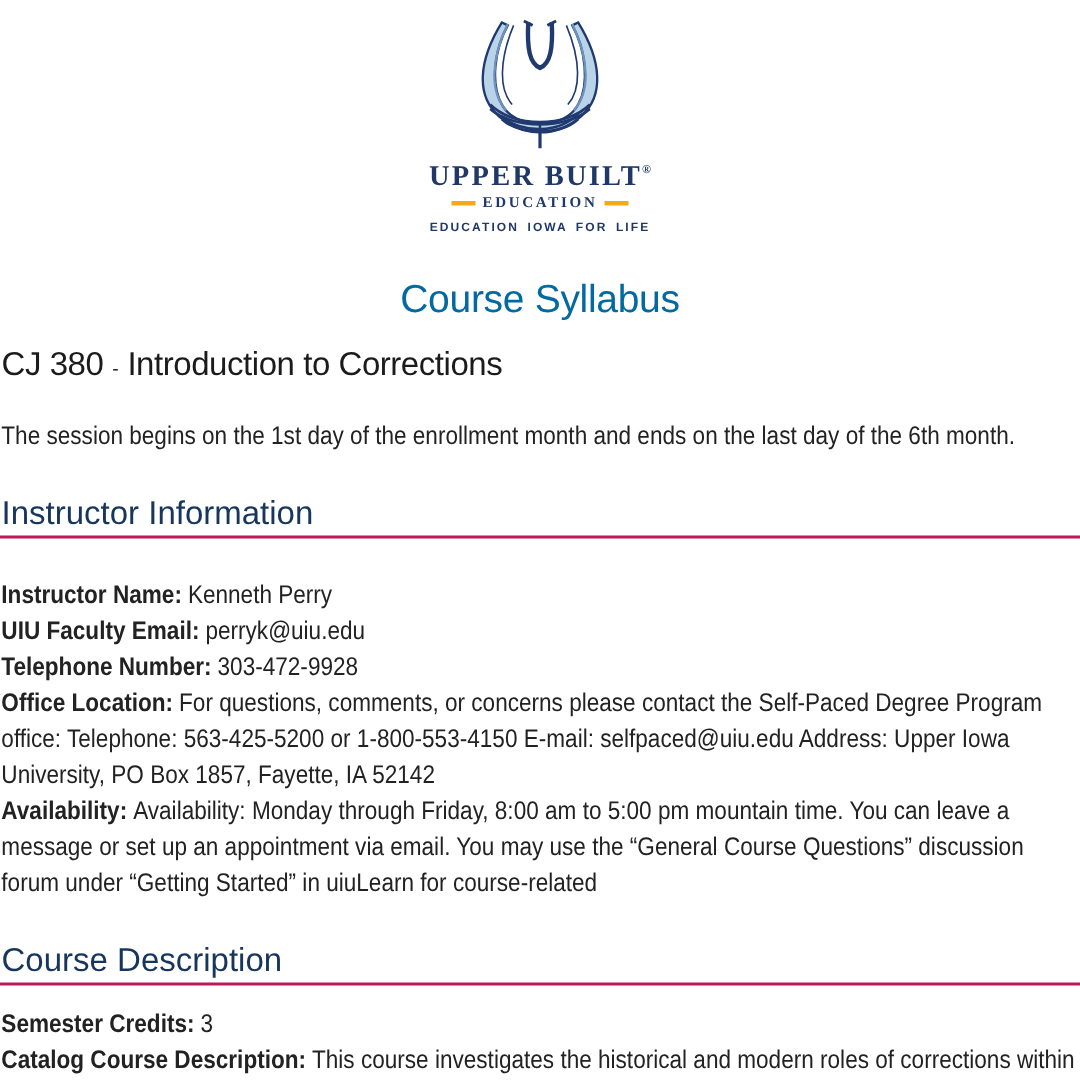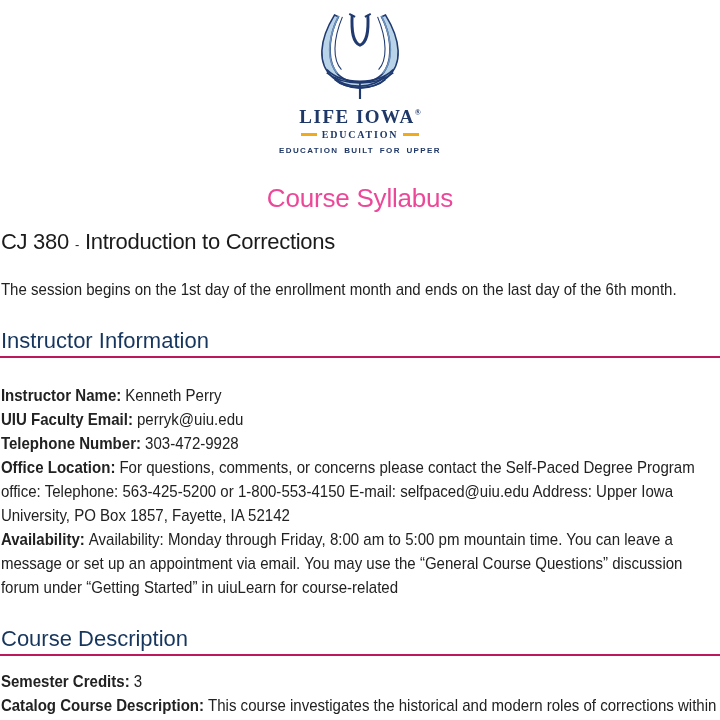--- a/index.html
+++ b/index.html
@@ -23,21 +23,21 @@
     font-size: 10px; letter-spacing: 1.8px; color: #1f3868;
   }
   .tagline {
     margin-top: 6px; line-height: 10px;
     font-weight: 700; font-size: 8px; letter-spacing: 1.4px; word-spacing: 2px; color: #1f3868;
   }
 
   
   h1.page-title {
     margin: 28px 0 0; text-align: center;
-    font-size: 26px; font-weight: 400; color: #ec4899; line-height: 28px; letter-spacing: -0.2px;
+    font-size: 26px; font-weight: 400; color: #0369a1; line-height: 28px; letter-spacing: -0.2px;
   }
   h2.course-heading {
     margin: 17px 0 0; font-size: 22px; font-weight: 400; color: #1b1b1b;
     line-height: 25px; letter-spacing: -0.3px; padding-left: 1px;
   }
   h2.course-heading .sep { font-size: 13px; margin: 0 6px; }
   h3.section-heading {
     margin: 26px 0 0; font-size: 22px; font-weight: 400; color: #17365d;
     line-height: 25px; padding-bottom: 3px; padding-left: 1px;
     border-bottom: 2px solid #be185d;
@@ -71,27 +71,27 @@
       <path d="M 51,1 L 57,4 M 73,1 L 67,4" stroke="#203a70" stroke-width="2"></path>
 
       <g fill="none" stroke="#203a70" stroke-width="1.8">
         <path d="M 28,58 C 44,74 80,74 96,58"></path>
         <path d="M 96,61 C 80,75 44,75 28,61"></path>
         <path d="M 36,66 C 48,78 76,78 88,64"></path>
         <path d="M 88,68 C 76,79 48,79 36,68"></path>
       </g>
       <path d="M 62,77 L 62,88" stroke="#203a70" stroke-width="2.2"></path>
     </svg>
-    <div class="wordmark"><span>LIFE IOWA</span><span class="reg">®</span></div>
+    <div class="wordmark"><span>UPPER BUILT</span><span class="reg">®</span></div>
     <div class="univ-line">
       <span class="gold-dash"></span>
       <span class="univ-text">EDUCATION</span>
       <span class="gold-dash"></span>
     </div>
-    <div class="tagline">EDUCATION BUILT FOR UPPER</div>
+    <div class="tagline">EDUCATION IOWA FOR LIFE</div>
   </div>
 
   <h1 class="page-title">Course Syllabus</h1>
 
   <h2 class="course-heading"><span>CJ 380</span><span class="sep">-</span><span>Introduction to Corrections</span></h2>
 
   <div class="narrow mt-intro">
     <p>The session begins on the 1st day of the enrollment month and ends on the last day of the 6th month.</p>
   </div>
 

